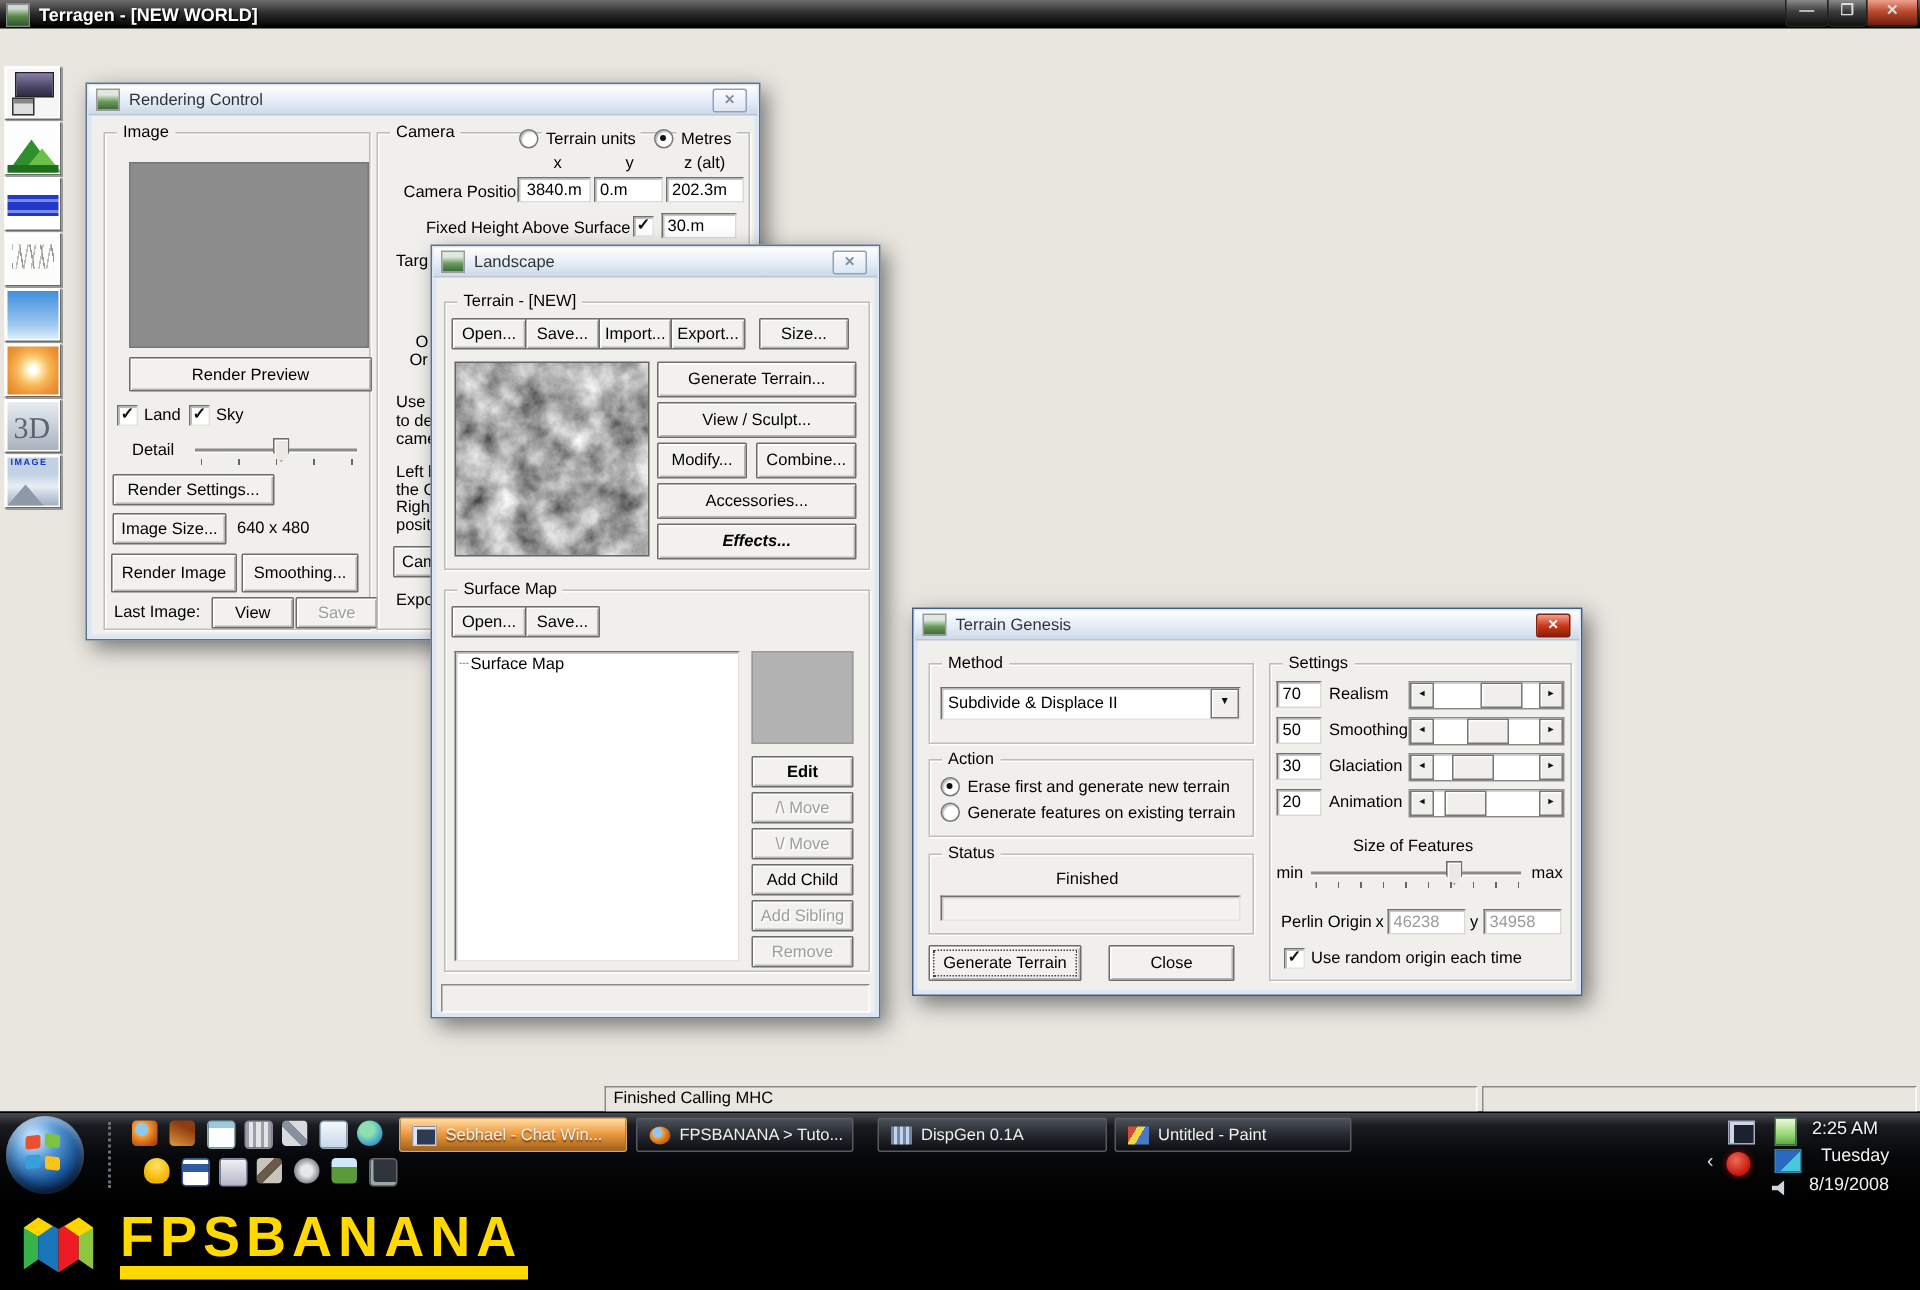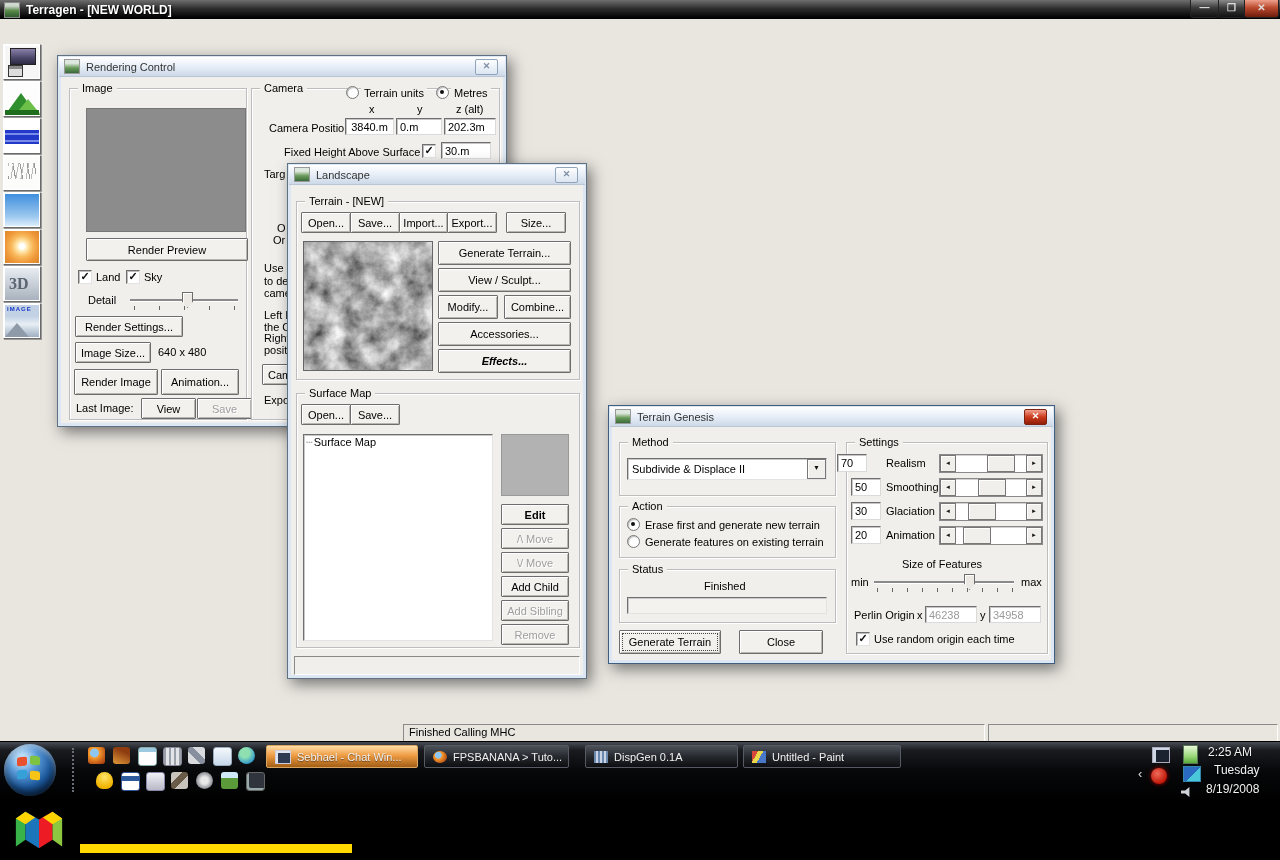--- a/index.html
+++ b/index.html
@@ -104,21 +104,21 @@
     </div>
   </div>
   <div class="tbtn" style="top:192px">
     <div class="fill" style="background:linear-gradient(#3f8ede,#9cc8ef 70%,#dceefb)"></div>
   </div>
   <div class="tbtn" style="top:229px">
     <div class="fill" style="background:radial-gradient(circle at 50% 48%,#fff 0 10%,#ffe9b0 22%,#f8b85a 45%,#ee9738 70%,#d88428)"></div>
   </div>
   <div class="tbtn" style="top:266px">
     <div class="fill" style="background:linear-gradient(#e8ecf2,#a9b2bd)">
-      <div class="abs" style="left:4px;top:7px;font-family:'Liberation Serif',serif;font-weight:bold;font-size:16px;color:#5a6472">3D</div>
+      <div class="abs" style="left:4px;top:7px;font-family:'Liberation Serif',serif;font-weight:normal;font-size:20px;color:#5a6472">3D</div>
     </div>
   </div>
   <div class="tbtn" style="top:303px">
     <div class="fill" style="background:linear-gradient(#c2d2e4 35%,#e8eef4 60%,#9fb0c4)">
       <div class="abs" style="left:2px;top:1px;font-size:6px;font-weight:bold;color:#1535c8;letter-spacing:1px">IMAGE</div>
       <div class="abs" style="left:0;bottom:0;width:0;height:0;border-left:12px solid transparent;border-right:12px solid transparent;border-bottom:14px solid #8e9aa8"></div>
     </div>
   </div>
 
   <div class="statuspanel" style="left:403px;width:570px"><span>Finished Calling MHC</span></div>
@@ -142,21 +142,21 @@
   <div class="chk" style="left:68px;top:214px">✓</div>
   <div class="txt" style="left:86px;top:215px">Sky</div>
   <div class="txt" style="left:30px;top:238px">Detail</div>
   <div class="track" style="left:72px;top:243px;width:108px"></div>
   <div class="ticks" style="left:76px;top:250px;width:104px;background:repeating-linear-gradient(90deg,#666 0 1px,transparent 1px 25px)"></div>
   <div class="sthumb" style="left:124px;top:236px"></div>
   <div class="btn" style="left:17px;top:260px;width:106px;height:19px">Render Settings...</div>
   <div class="btn" style="left:17px;top:286px;width:74px;height:19px">Image Size...</div>
   <div class="txt" style="left:100px;top:290px">640 x 480</div>
   <div class="btn" style="left:16px;top:313px;width:82px;height:24px">Render Image</div>
-  <div class="btn" style="left:103px;top:313px;width:76px;height:24px">Animation...</div>
+  <div class="btn" style="left:103px;top:313px;width:76px;height:24px">Smoothing...</div>
   <div class="txt" style="left:18px;top:346px">Last Image:</div>
   <div class="btn" style="left:83px;top:342px;width:53px;height:19px">View</div>
   <div class="btn dis" style="left:139px;top:342px;width:53px;height:19px">Save</div>
 
   <div class="grp" style="left:193px;top:32px;width:247px;height:330px">
     <span class="grp-lbl">Camera</span>
   </div>
   <div class="radio" style="left:95px;top:30px;margin-left:193px"></div>
   <div class="txt" style="left:303px;top:31px;background:#f1efeb;padding:0 3px">Terrain units</div>
   <div class="radio sel" style="left:378px;top:30px"></div>
@@ -271,21 +271,21 @@
   <div class="txt" style="left:95px;top:174px">Finished</div>
   <div class="sunken" style="left:18px;top:191px;width:198px;height:15px;background:#f4f2ee"></div>
 
   <div class="btn focus" style="left:10px;top:224px;width:100px;height:22px">Generate Terrain</div>
   <div class="btn" style="left:130px;top:224px;width:82px;height:22px">Close</div>
 
   <div class="grp" style="left:237px;top:36px;width:200px;height:210px">
     <span class="grp-lbl">Settings</span>
   </div>
 
-  <input class="fld" style="left: 228px; top: 48px; width: 22px; height: 14px;" readonly="" value="70">
+  <input class="fld" style="left: 242px; top: 48px; width: 22px; height: 14px;" readonly="" value="70">
   <div class="txt" style="left:277px;top:51px">Realism</div>
   <div class="hs" style="left:330px;top:48px;width:102px">
     <span class="ar" style="left:0">◄</span>
     <span class="thumb" style="left:47px"></span>
     <span class="ar" style="right:0">►</span>
   </div>
   <input class="fld" style="left: 242px; top: 72px; width: 22px; height: 14px;" readonly="" value="50">
   <div class="txt" style="left:277px;top:75px">Smoothing</div>
   <div class="hs" style="left:330px;top:72px;width:102px">
     <span class="ar" style="left:0">◄</span>
@@ -380,14 +380,15 @@
 
 <div class="brand">
   <svg class="abs" style="left:10px;top:3px" width="58" height="54" viewBox="0 0 60 56">
     <polygon points="6,16 16,9 16,38 6,45" fill="#37b34a"></polygon>
     <polygon points="16,9 30,17 30,47 16,38" fill="#1b75bb"></polygon>
     <polygon points="30,17 44,9 44,38 30,47" fill="#ed1c24"></polygon>
     <polygon points="44,9 54,16 54,45 44,38" fill="#8dc63f"></polygon>
     <polygon points="6,16 16,9 26,15 16,22" fill="#ffd400"></polygon>
     <polygon points="34,15 44,9 54,16 44,22" fill="#ffd400"></polygon>
   </svg>
+  <div class="fps-text">FPSBANANA</div>
   <div class="fps-bar"></div>
 </div>
 
 </body></html>

